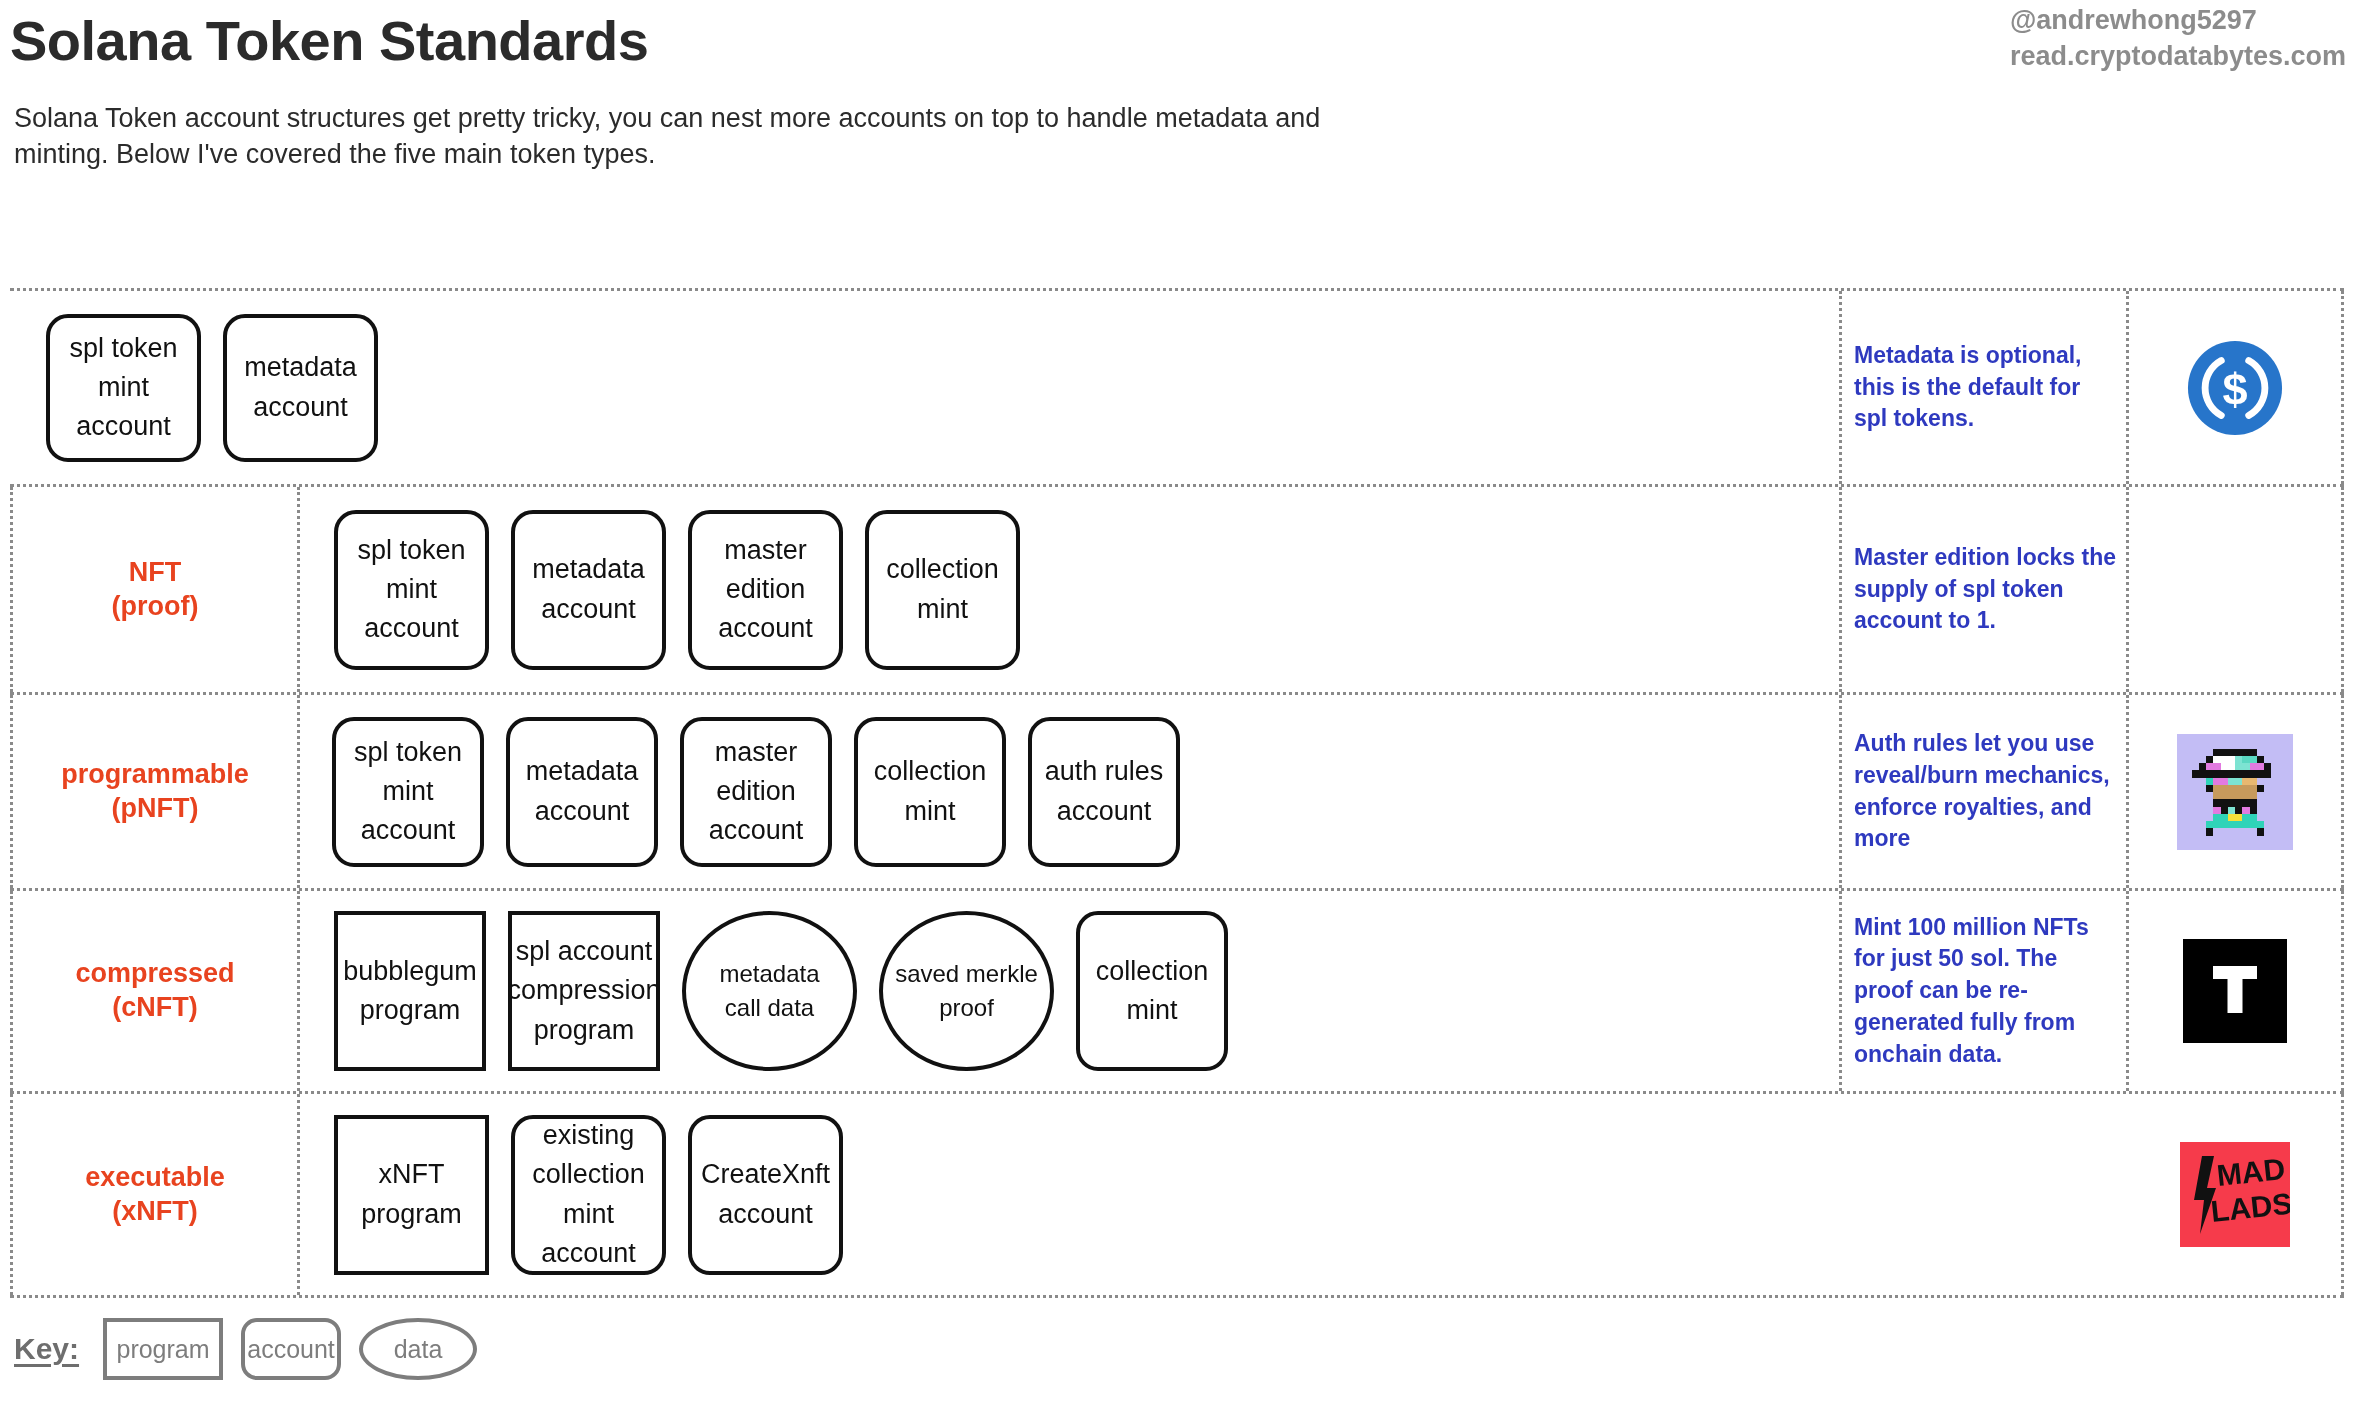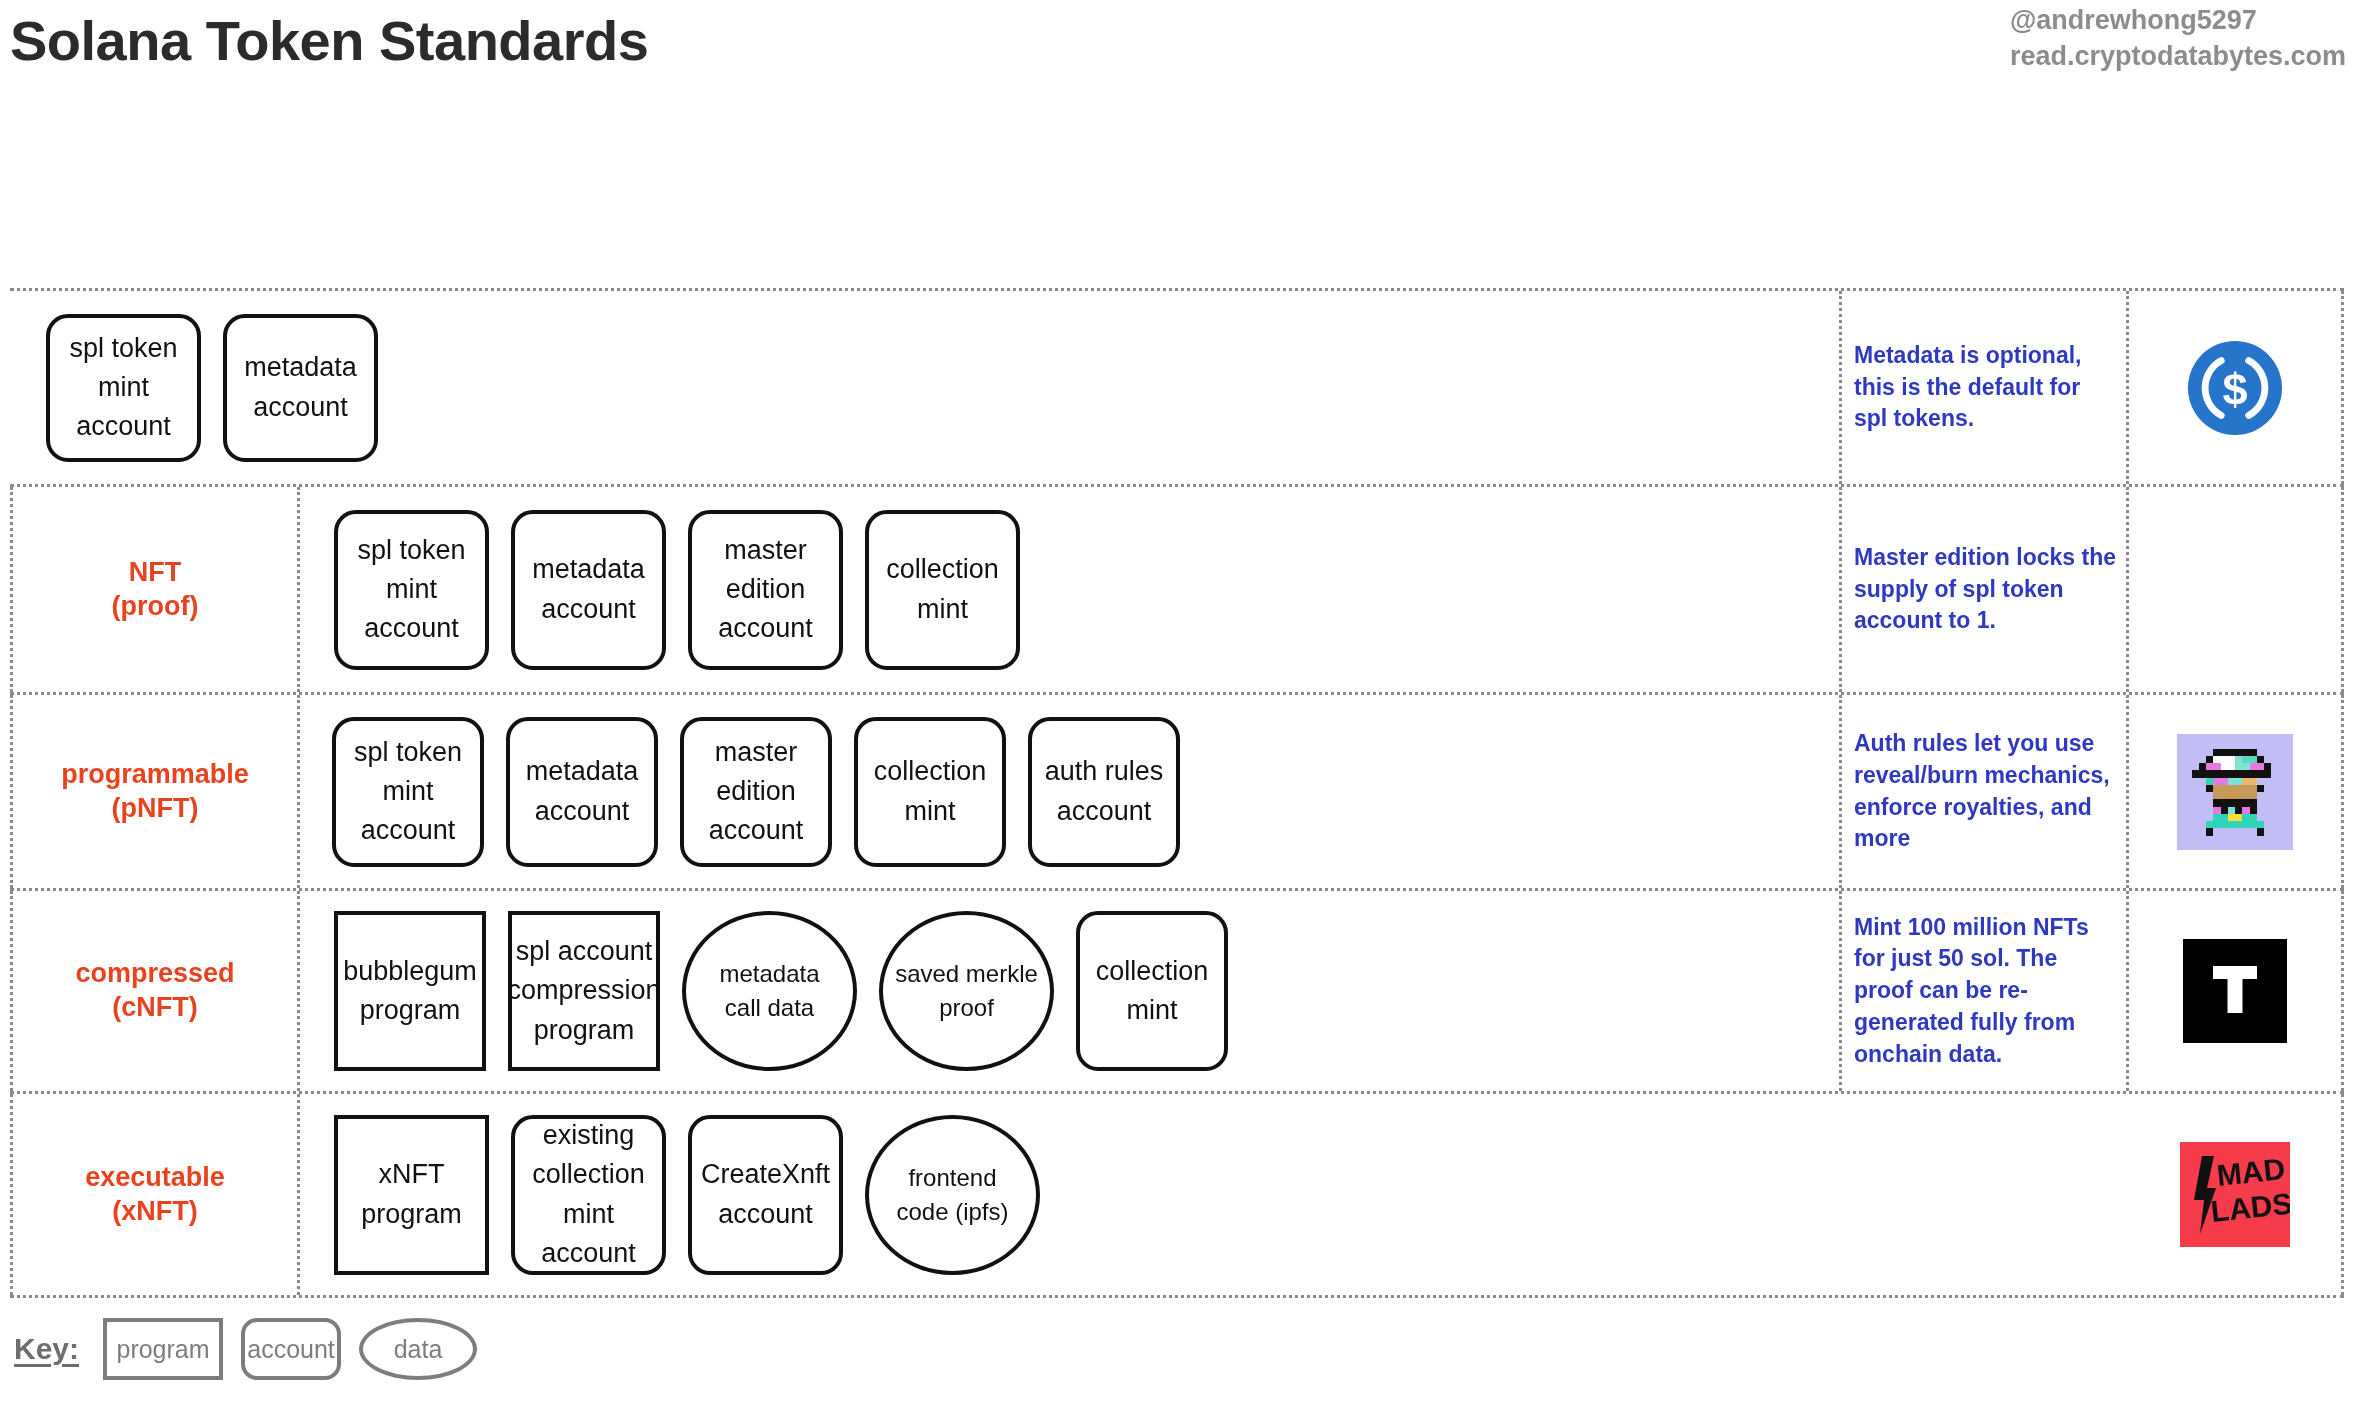--- a/index.html
+++ b/index.html
@@ -242,20 +242,21 @@
   .key-account { width: 100px; height: 62px; border-radius: 16px; }
   .key-data    { width: 118px; height: 62px; border-radius: 50%; }
 </style>
 </head>
 <body>
 
 <div class="page">
 
   <div class="header">
     <div class="title">Solana Token Standards</div>
+    <div class="subtitle">Solana Token account structures get pretty tricky, you can nest more accounts on top to handle metadata and minting. Below I've covered the five main token types.</div>
     <div class="attrib">
       <div>@andrewhong5297</div>
       <div>read.cryptodatabytes.com</div>
     </div>
   </div>
 
 
   <div class="grid">
 
     <div class="row row-1" style="height:196px;">
@@ -380,21 +381,20 @@
       <div class="cell-standard">
         <div class="std-label">
           <div>executable</div>
           <div>(xNFT)</div>
         </div>
       </div>
       <div class="cell-shapes">
         <div class="node program">xNFT<br>program</div>
         <div class="node account">existing<br>collection mint<br>account</div>
         <div class="node account">CreateXnft<br>account</div>
-        <div class="node data">frontend<br>code (ipfs)</div>
       </div>
       <div class="cell-example">
         <div class="logo-madlads">
           <svg class="ml-svg" viewBox="0 0 110 105">
             <rect width="110" height="105" fill="#f63b4b"></rect>
             <polygon points="22,14 34,14 27,46 36,46 20,92 24,58 14,58" fill="#111"></polygon>
             <text x="38" y="44" font-family="'Liberation Sans',sans-serif" font-size="30" font-weight="bold" fill="#111" transform="rotate(-6 38 44)">MAD</text>
             <text x="32" y="80" font-family="'Liberation Sans',sans-serif" font-size="30" font-weight="bold" fill="#111" transform="rotate(-6 32 80)">LADS</text>
           </svg>
         </div>

